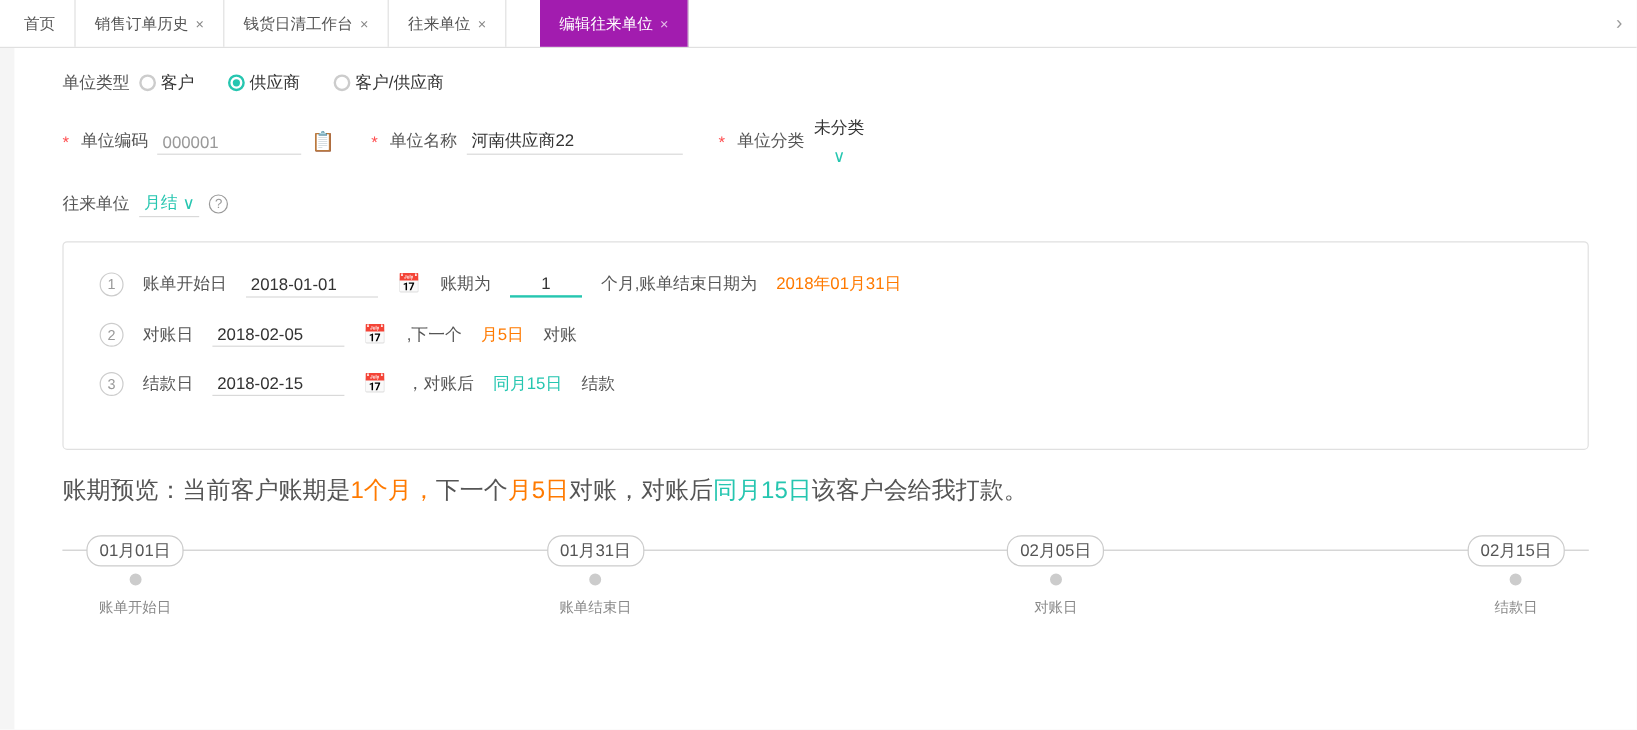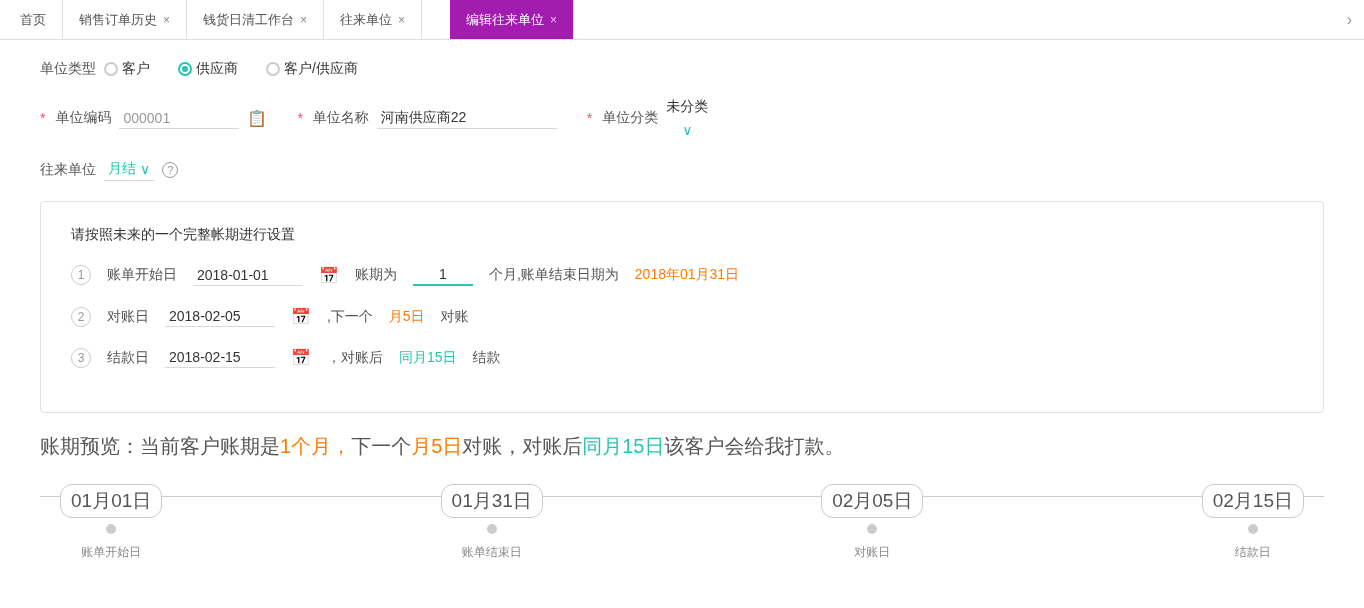--- a/index.html
+++ b/index.html
@@ -43,20 +43,21 @@
       font-size: 16px;
       cursor: pointer;
       color: #999;
     }
 
     
     .main-content {
       background: #fff;
       padding: 20px 40px;
       min-height: calc(100vh - 40px);
+      margin-left: 12px;
     }
 
     
     .form-row {
       display: flex;
       align-items: center;
       margin-bottom: 20px;
       gap: 30px;
     }
 
@@ -254,21 +255,21 @@
       height: 10px;
       border-radius: 50%;
       background: #ccc;
       border: 2px solid #ccc;
     }
     .timeline-chip {
       background: #fff;
       border: 1px solid #ccc;
       border-radius: 12px;
       padding: 3px 10px;
-      font-size: 19px;
+      font-size: 14px;
       color: #555;
     }
     .timeline-label {
       font-size: 12px;
       color: #888;
       margin-top: 4px;
     }
 
     
     .uncat-select {
@@ -355,21 +356,20 @@
       <span class="form-label">往来单位</span>
       <div class="select-wrapper">
         <span class="select-value">月结</span>
         <span class="select-arrow">∨</span>
       </div>
       <div class="help-icon">?</div>
     </div>
   </div>
 
   <div class="period-card">
-    <div class="period-title">请按照未来的一个完整帐期进行设置</div>
 
     <div class="period-row">
       <div class="period-num">1</div>
       <span class="period-field-label">账单开始日</span>
       <input type="text" class="period-date-input" value="2018-01-01" style="">
       <span class="cal-icon">📅</span>
       <span class="period-desc">账期为</span>
       <input type="text" class="period-num-input" value="1" style="">
       <span class="period-desc">个月,账单结束日期为</span>
       <span class="highlight-orange">2018年01月31日</span>

